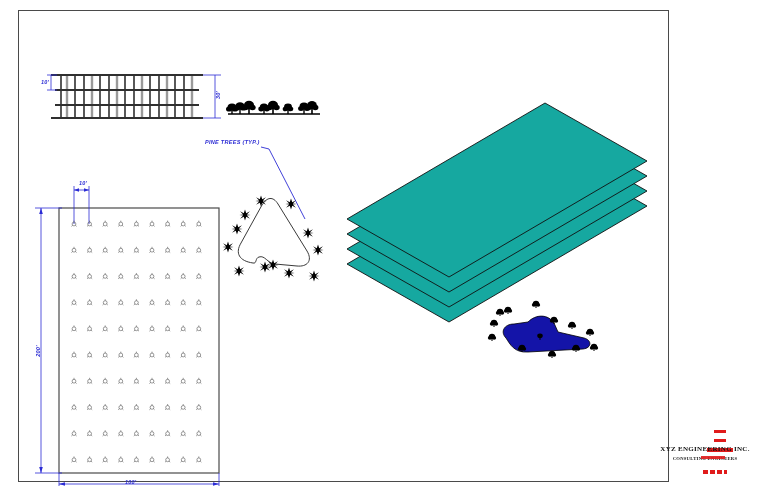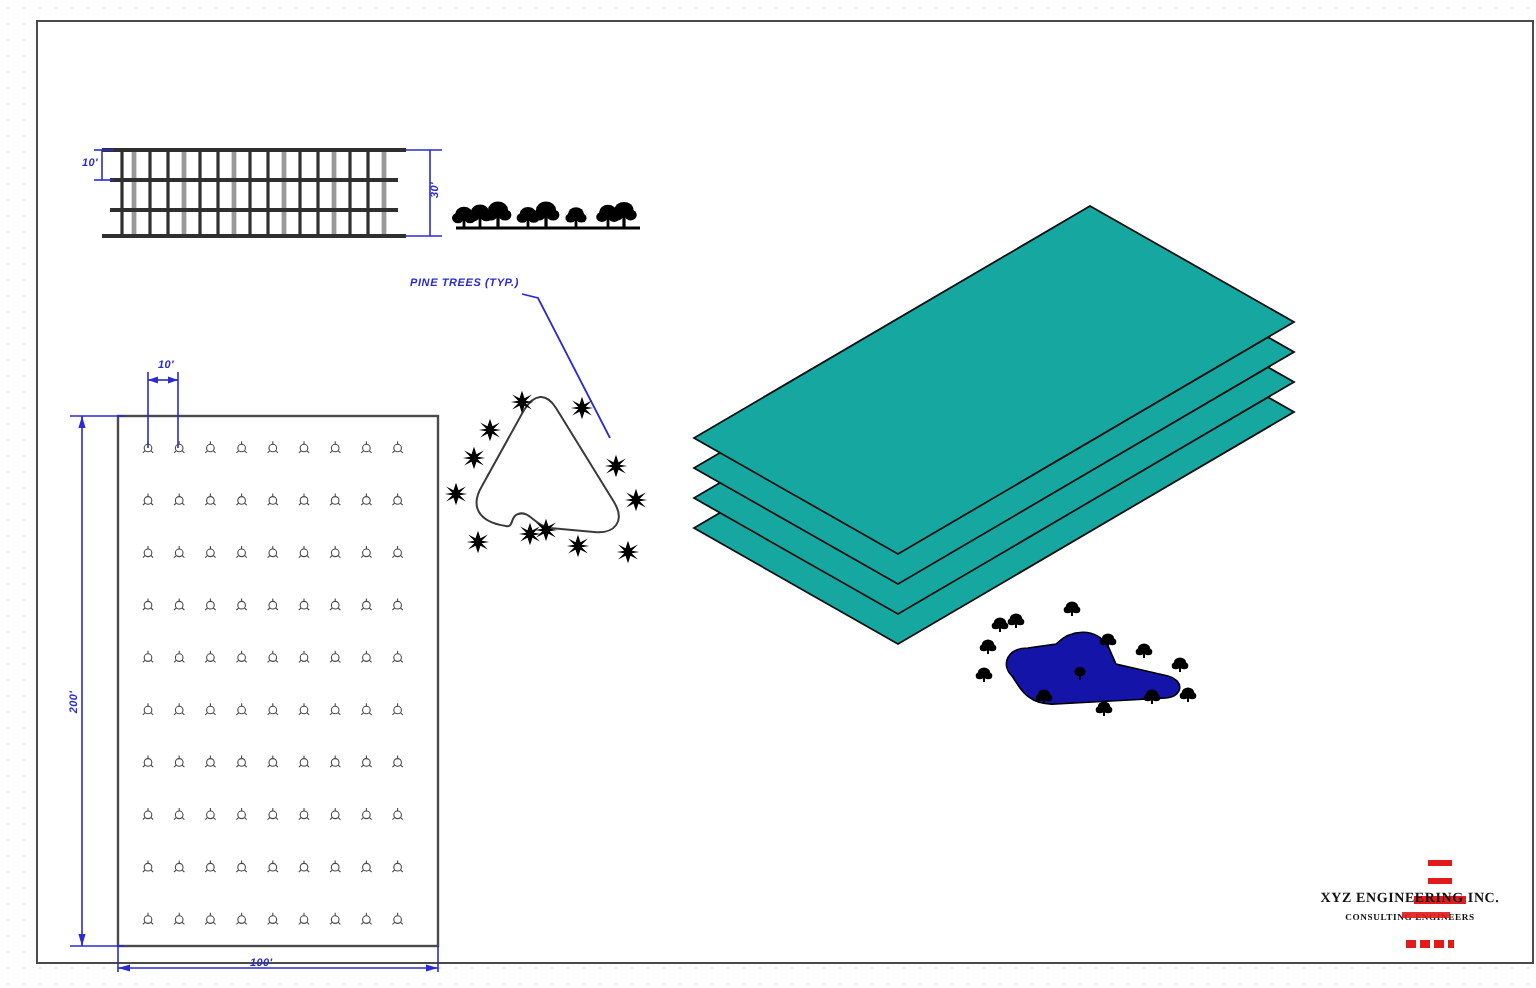--- a/index.html
+++ b/index.html
@@ -12,21 +12,21 @@
   
   #canvas-backdrop{
     position:absolute;inset:0;
     background-image:radial-gradient(#e6e6e6 0.6px, transparent 0.7px);
     background-size:8px 8px;
     background-position:0 0;
   }
   #sheet{
     position:absolute;
     left:18px;top:10px;
-    width:749px;height:472px;
+    width:651px;height:472px;
     background:#ffffff;
     border:1.5px solid #4a4a4a;
     box-sizing:border-box;
   }
   .abs{position:absolute;}
   .dimtxt{
     color:#2b2bd4;
     font-family:"Liberation Sans",sans-serif;
     font-size:5.5px;
     letter-spacing:0.2px;

